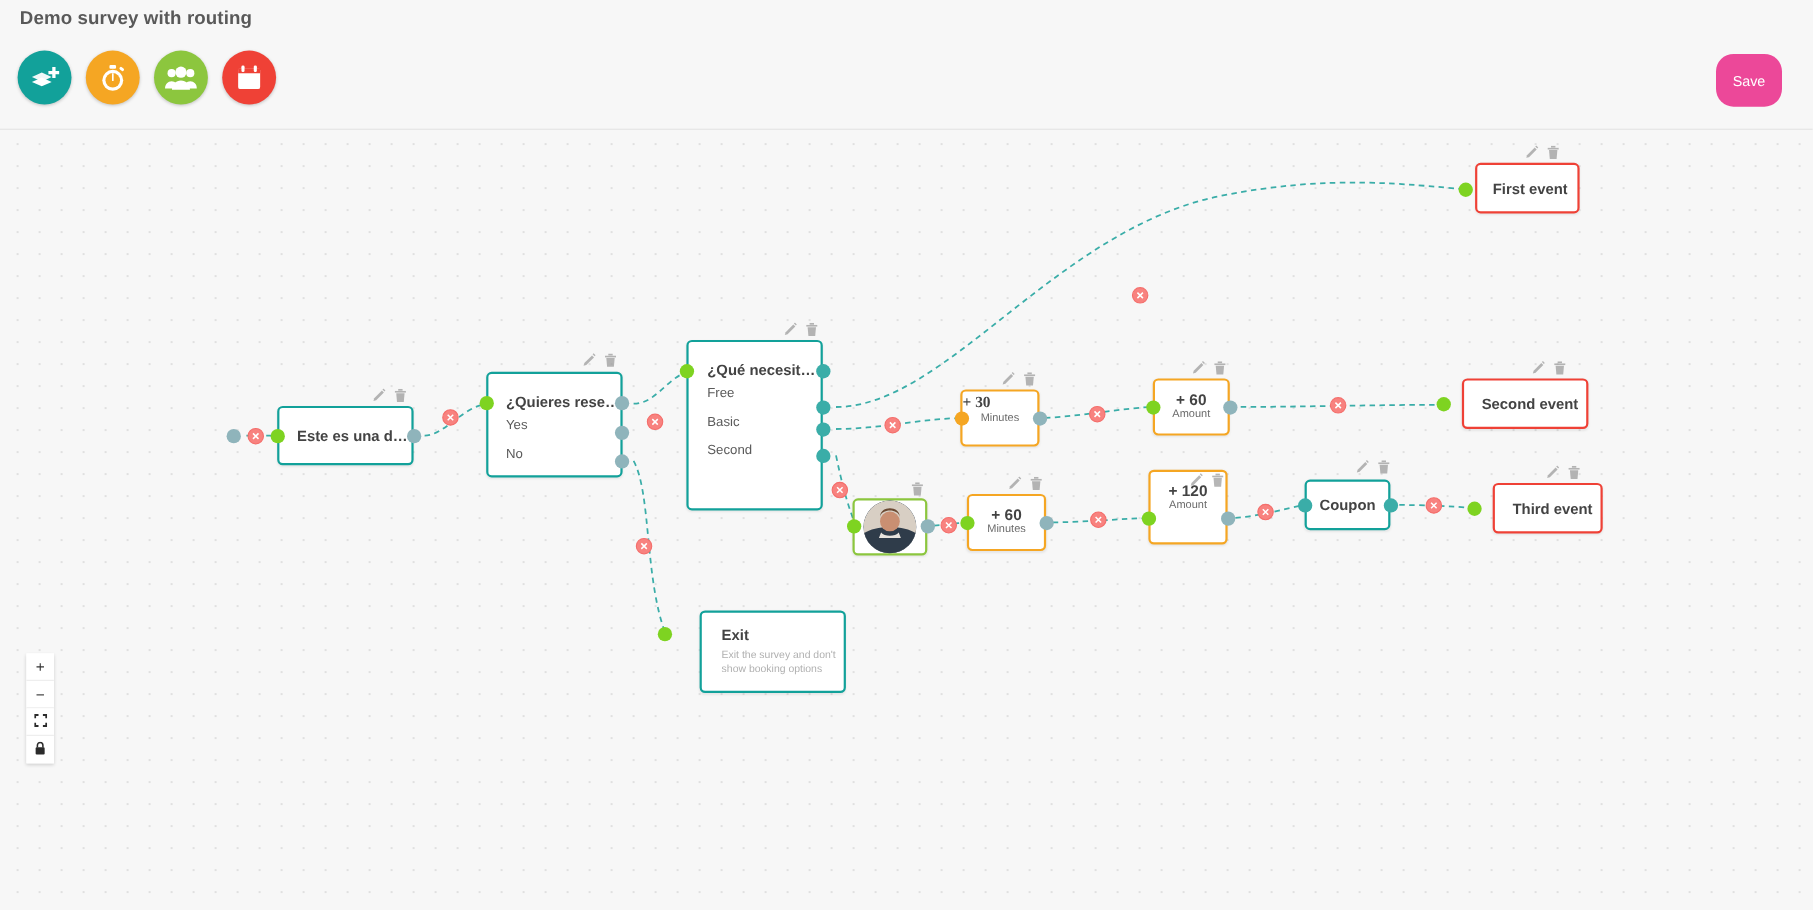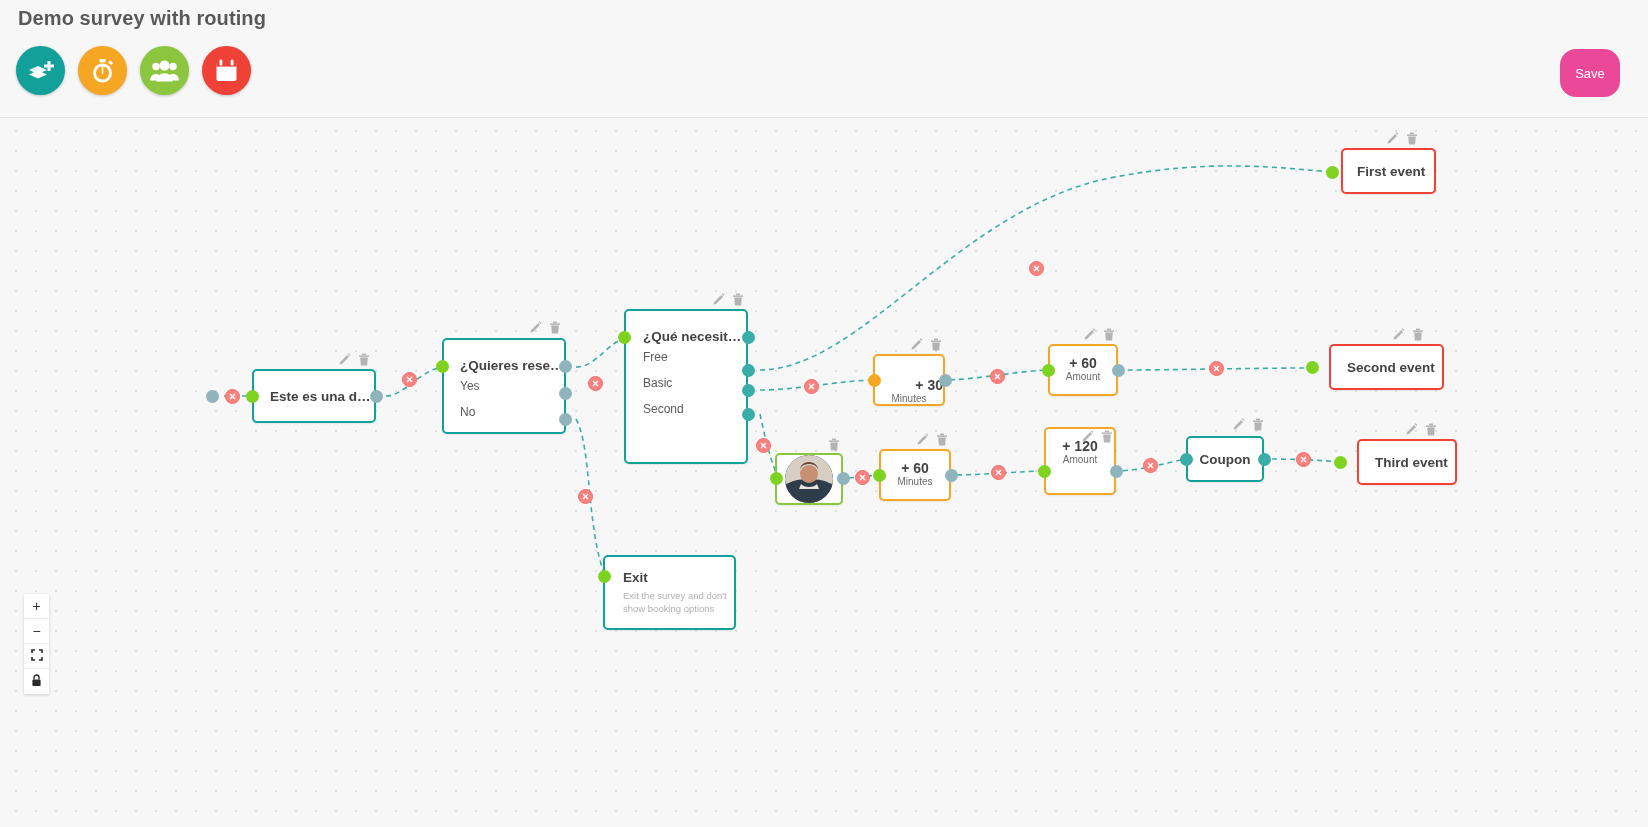--- a/index.html
+++ b/index.html
@@ -14,21 +14,21 @@
 
   
   #header {
     position:absolute; left:0; top:0; width:1648px; height:118px;
     background:#f7f7f7;
     border-bottom:1px solid #e3e3e3;
     z-index:40;
   }
   #page-title {
     position:absolute; left:18px; top:7px;
-    font-size:20px; color:#595959; font-weight:bold;
+    font-size:17px; color:#595959; font-weight:bold;
     letter-spacing:.1px;
   }
   #toolbar { position:absolute; left:16px; top:46px; display:flex; gap:13px; }
   .tool-btn {
     width:49px; height:49px; border-radius:50%;
     border:none; cursor:pointer; padding:0;
     display:flex; align-items:center; justify-content:center;
     box-shadow:0 1px 3px rgba(0,0,0,.22);
   }
   .tool-btn svg { display:block; }
@@ -317,28 +317,28 @@
     <svg width="7" height="7" viewBox="0 0 7 7">
         <path d="M1 1 L6 6 M6 1 L1 6" stroke="#fff" stroke-width="1.4"></path>
       </svg>
   </div>
   <div class="edge-del" style="left:756px; top:320px;">
     <svg width="7" height="7" viewBox="0 0 7 7">
         <path d="M1 1 L6 6 M6 1 L1 6" stroke="#fff" stroke-width="1.4"></path>
       </svg>
   </div>
 
-  <div class="node teal" style="left:603px; top:437px; width:133px; height:75px;">
+  <div class="node teal" style="left:636px; top:437px; width:133px; height:75px;">
     <div class="node-title" style="margin:13px 0 0 18px;">Exit</div>
     <div class="node-sub" style="margin-left:18px; width:104px;">Exit the survey and don't show booking options</div>
   </div>
   <div class="port in-green" style="left:598px; top:452px;"></div>
 
   <div class="node orange" style="left:873px; top:236px; width:72px; height:52px;">
-    <div style="text-align:right; font-size:14px; font-weight:bold; color:#434343; margin-top:21px;">+ 30</div>
+    <div style="text-align:left; font-size:14px; font-weight:bold; color:#434343; margin-top:3px;font-family:Liberation Serif, serif;">+ 30</div>
     <div style="text-align:center; font-size:10px; color:#6a6a6a;">Minutes</div>
   </div>
   <div class="node-actions" style="left:910px; top:220px;">
     <span class="act-icon">
       <svg width="13" height="13" viewBox="0 0 13 13">
           <path d="M1.5 11.5 L2.2 9.1 L9.2 2.1 L11 3.9 L4 10.9 Z" fill="#9a9a9a"></path>
           <path d="M9.7 1.1 L10.6 .2 L12.4 2 L11.5 2.9 Z" fill="#9a9a9a"></path>
         </svg>
     </span>
     <span class="act-icon">

